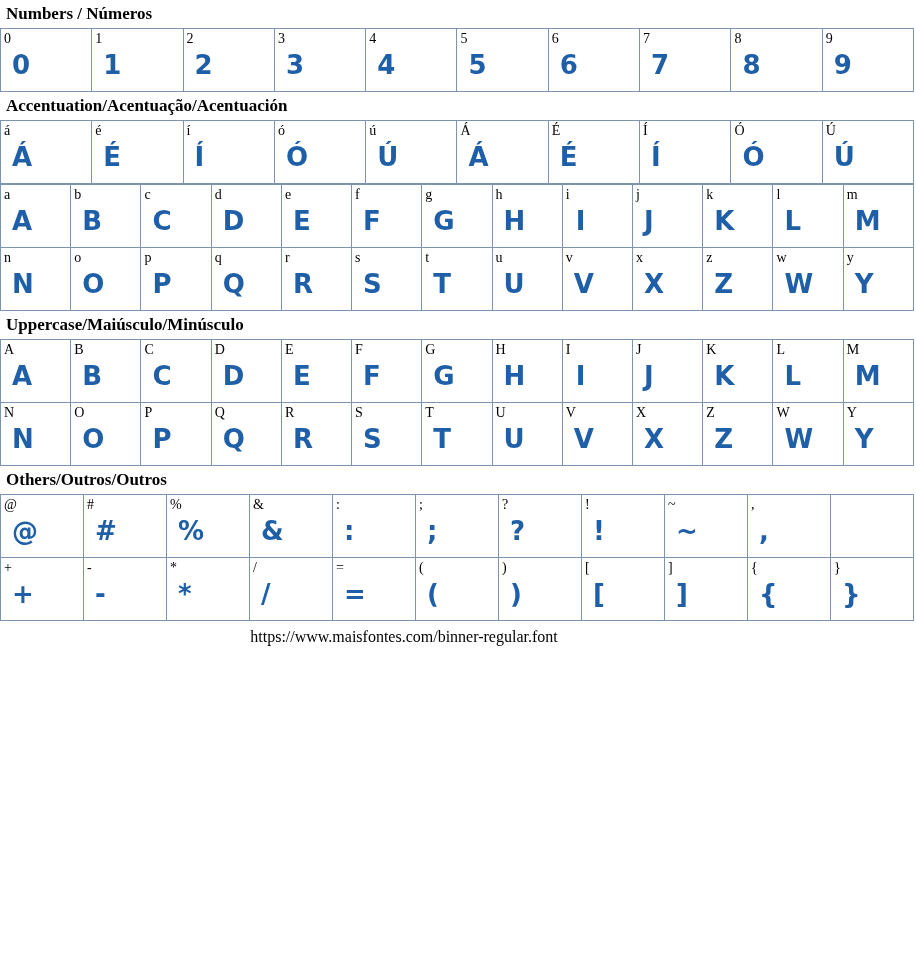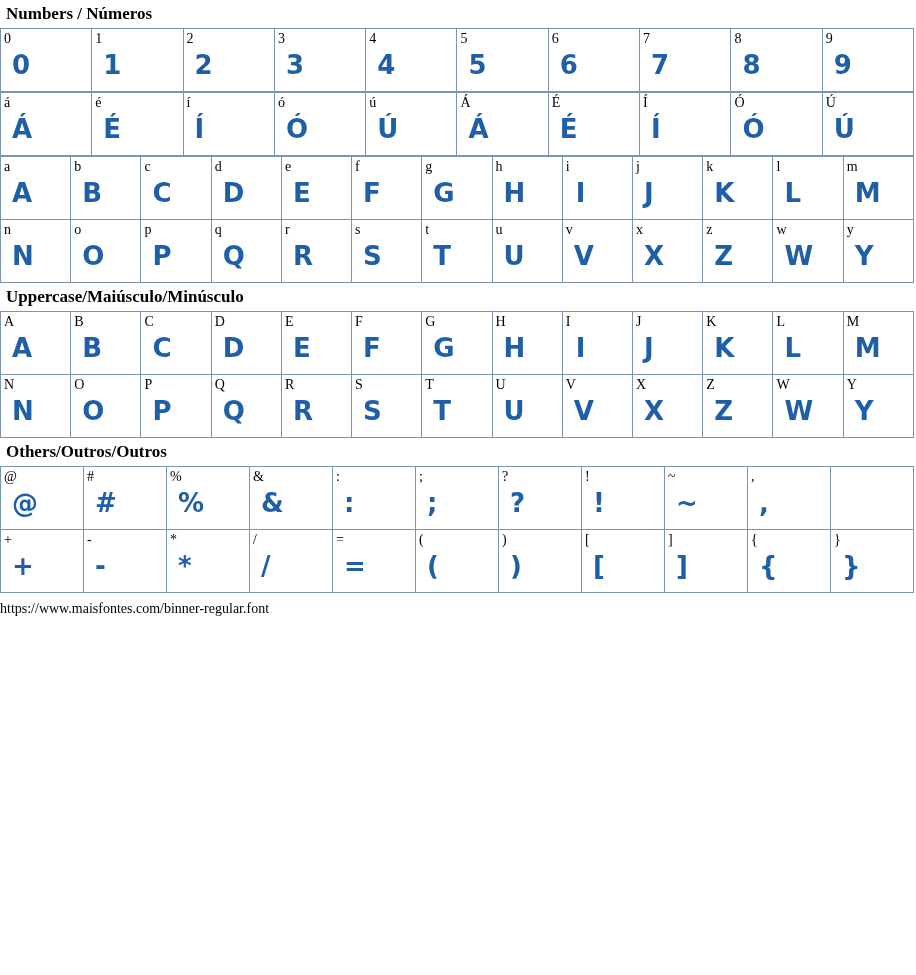--- a/index.html
+++ b/index.html
@@ -57,23 +57,23 @@
     color: #1f5fa8;
     padding: 2px 0 0 11px;
     letter-spacing: 0px;
     white-space: nowrap;
     overflow: hidden;
   }
   .cell-glyph.narrow {
     padding-left: 13px;
   }
   .footer-url {
-    text-align: left;
+    text-align: center;
     font-family: "Liberation Serif", serif;
-    font-size: 14px;
+    font-size: 16px;
     line-height: 20px;
     padding: 6px 4px 0 0;
     color: #000000;
   }
 </style>
 </head>
 <body>
 
 <div class="page">
 
@@ -118,20 +118,21 @@
             <div class="cell-glyph">8</div>
           </td>
       <td>
             <div class="cell-label">9</div>
             <div class="cell-glyph">9</div>
           </td>
     </tr>
   </tbody>
     </table>
 
+  <div class="section-title">Accentuation/Acentuação/Acentuación</div>
   <table class="glyph-table">
     <tbody>
         <tr>
       <td>
             <div class="cell-label">á</div>
             <div class="cell-glyph">Á</div>
           </td>
       <td>
             <div class="cell-label">é</div>
             <div class="cell-glyph">É</div>

